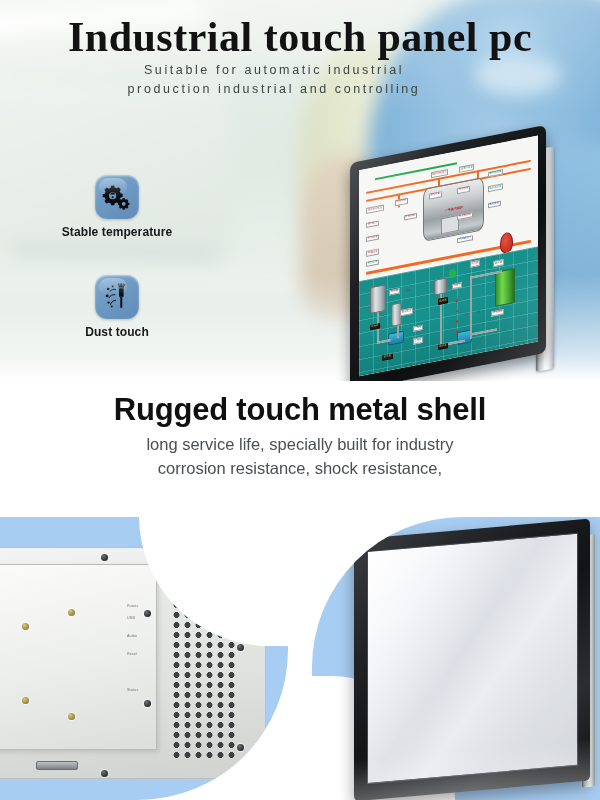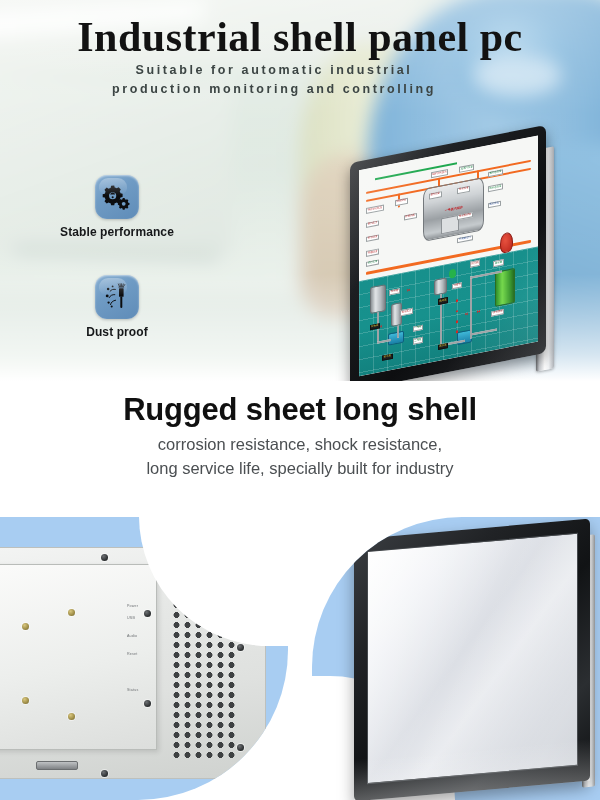--- a/index.html
+++ b/index.html
@@ -87,21 +87,21 @@
 
   .title {
     position:absolute; left:0; top:14px; width:600px; text-align:center;
     font-family:"Liberation Serif", serif;
     font-weight:700; font-size:42px; line-height:46px;
     color:#121212; letter-spacing:.5px; white-space:nowrap;
   }
   .subtitle {
     position:absolute; left:0; top:61px; width:548px; text-align:center;
     font-size:12.5px; line-height:19px; color:#3c4544;
-    letter-spacing:2.6px; font-weight:700;
+    letter-spacing:2.6px; font-weight:400;
   }
 
   
   .feat { position:absolute; text-align:center; }
   .badge {
     width:44px; height:44px; margin:0 auto;
     border-radius:12px;
     background:linear-gradient(150deg,#87aed2 0%,#6f9bc4 40%,#5f8cb8 100%);
     box-shadow:inset 0 1px 2px rgba(255,255,255,.55), 0 1px 3px rgba(0,0,0,.22);
     position:relative;
@@ -302,40 +302,40 @@
     <div class="bg-rail"></div>
     <div class="bg-person2"></div>
     <div class="bg-person2b"></div>
     <div class="bg-person-body"></div>
     <div class="bg-person-arm"></div>
     <div class="bg-person-head"></div>
     <div class="bg-person-mask"></div>
   </div>
   <div class="banner-veil"></div>
 
-  <div class="title">Industrial  shell panel pc</div>
+  <div class="title">Industrial  touch panel pc</div>
   <div class="subtitle">
     <div>Suitable for automatic industrial</div>
-    <div>production monitoring and controlling</div>
+    <div>production industrial and controlling</div>
   </div>
 
   <div class="feat" style="left:42px; top:175px; width:150px;">
     <div class="badge">
       <svg width="30" height="30" viewBox="0 0 30 30">
         <g fill="#0c0d0f">
           <path d="M12.2 3.4l.5 2.1a7.3 7.3 0 0 1 2 .8l1.9-1.1 2.2 2.2-1.1 1.9c.35.62.62 1.3.8 2l2.1.5v3.1l-2.1.5c-.18.7-.45 1.38-.8 2l1.1 1.9-2.2 2.2-1.9-1.1c-.62.35-1.3.62-2 .8l-.5 2.1H9.1l-.5-2.1a7.3 7.3 0 0 1-2-.8l-1.9 1.1-2.2-2.2 1.1-1.9a7.3 7.3 0 0 1-.8-2L.7 15.3v-3.1l2.1-.5c.18-.7.45-1.38.8-2L2.5 7.8l2.2-2.2 1.9 1.1c.62-.35 1.3-.62 2-.8l.5-2.1z"></path>
           <circle cx="10.65" cy="13.75" r="3.6" fill="#6f9bc4"></circle>
           <path d="M10.65 10.6c1.2 0 2.2.8 2.5 1.9h-5c.3-1.1 1.3-1.9 2.5-1.9z" fill="#0c0d0f"></path>
           <circle cx="10.65" cy="15.3" r="1.05" fill="#0c0d0f"></circle>
           <path d="M22.6 16.1l.3 1.25c.4.1.78.26 1.12.47l1.1-.65 1.3 1.3-.65 1.1c.21.34.37.72.47 1.12l1.25.3v1.84l-1.25.3c-.1.4-.26.78-.47 1.12l.65 1.1-1.3 1.3-1.1-.65c-.34.21-.72.37-1.12.47l-.3 1.25h-1.84l-.3-1.25a4.3 4.3 0 0 1-1.12-.47l-1.1.65-1.3-1.3.65-1.1a4.3 4.3 0 0 1-.47-1.12l-1.25-.3V20.9l1.25-.3c.1-.4.26-.78.47-1.12l-.65-1.1 1.3-1.3 1.1.65c.34-.21.72-.37 1.12-.47l.3-1.25z"></path>
           <circle cx="21.68" cy="21.82" r="1.9" fill="#6f9bc4"></circle>
         </g>
       </svg>
     </div>
-    <div class="feat-label">Stable performance</div>
+    <div class="feat-label">Stable temperature</div>
   </div>
 
 
   <div class="feat" style="left:42px; top:275px; width:150px;">
     <div class="badge">
       <svg width="30" height="30" viewBox="0 0 30 30">
         <g fill="#0c0d0f">
           <rect x="17" y="6.2" width="4.6" height="8.6" rx=".5"></rect>
           <path d="M16.4 5.6h5.8l-.5-1.4h-4.8z"></path>
           <g stroke="#0c0d0f" stroke-width=".85">
@@ -352,21 +352,21 @@
             <path d="M13.6 18.2c-2.8.5-4.6 2.1-5.1 4.4"></path>
           </g>
           <circle cx="6.1" cy="7.1" r="1.25"></circle>
           <circle cx="5.2" cy="13.9" r="1.45"></circle>
           <circle cx="6.6" cy="20.6" r="1.15"></circle>
           <circle cx="9.7" cy="24.4" r="1"></circle>
           <circle cx="10.6" cy="4.4" r=".9"></circle>
         </g>
       </svg>
     </div>
-    <div class="feat-label">Dust proof</div>
+    <div class="feat-label">Dust touch</div>
   </div>
 
 
   <div class="monitor-wrap">
     <div class="mon-side"></div>
     <div class="mon-body">
       <div class="screen">
         <div class="sc-top"></div>
         <div class="sc-bot"></div>
         <div class="sc-grid"></div>
@@ -441,24 +441,24 @@
         <div class="lbl" style="left:62%; top:55%;">排污阀</div>
         <div class="lbl g" style="left:75%; top:57%;">储水罐</div>
         <div class="lbl" style="left:74%; top:81%;">出水温度</div>
       </div>
       <div class="mon-glass"></div>
     </div>
   </div>
 </div>
 
 <div class="mid">
-  <div class="mid-h">Rugged sheet long shell</div>
+  <div class="mid-h">Rugged touch metal shell</div>
   <div class="mid-body">
+    <div>long service life, specially built for industry</div>
     <div>corrosion resistance, shock resistance,</div>
-    <div>long service life, specially built for industry</div>
   </div>
 </div>
 
 <div class="bot">
 
   <div class="pane pane-l">
     <div class="rear">
       <div class="rear-inner">
         <div class="scr" style="left:42px; top:58px;"></div>
         <div class="scr" style="left:88px; top:44px;"></div>

